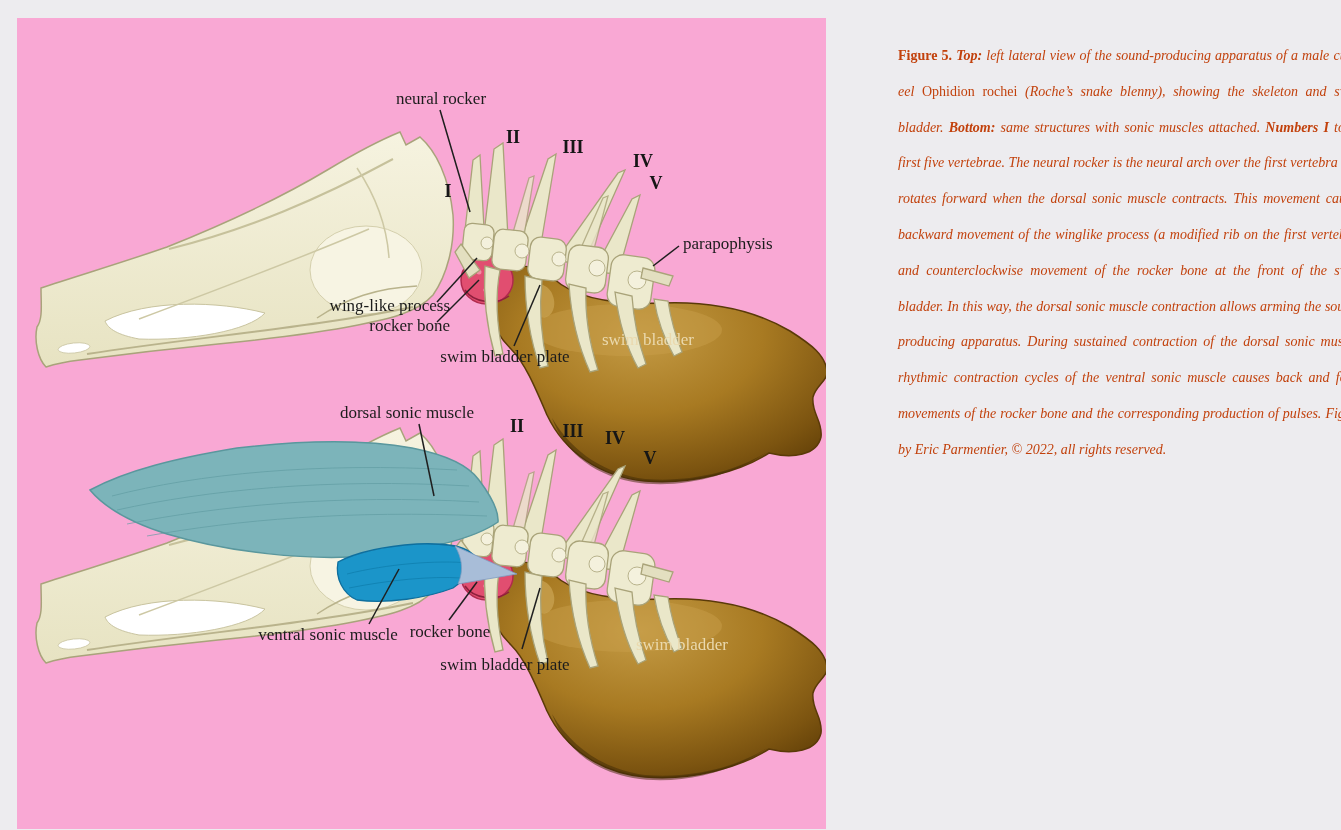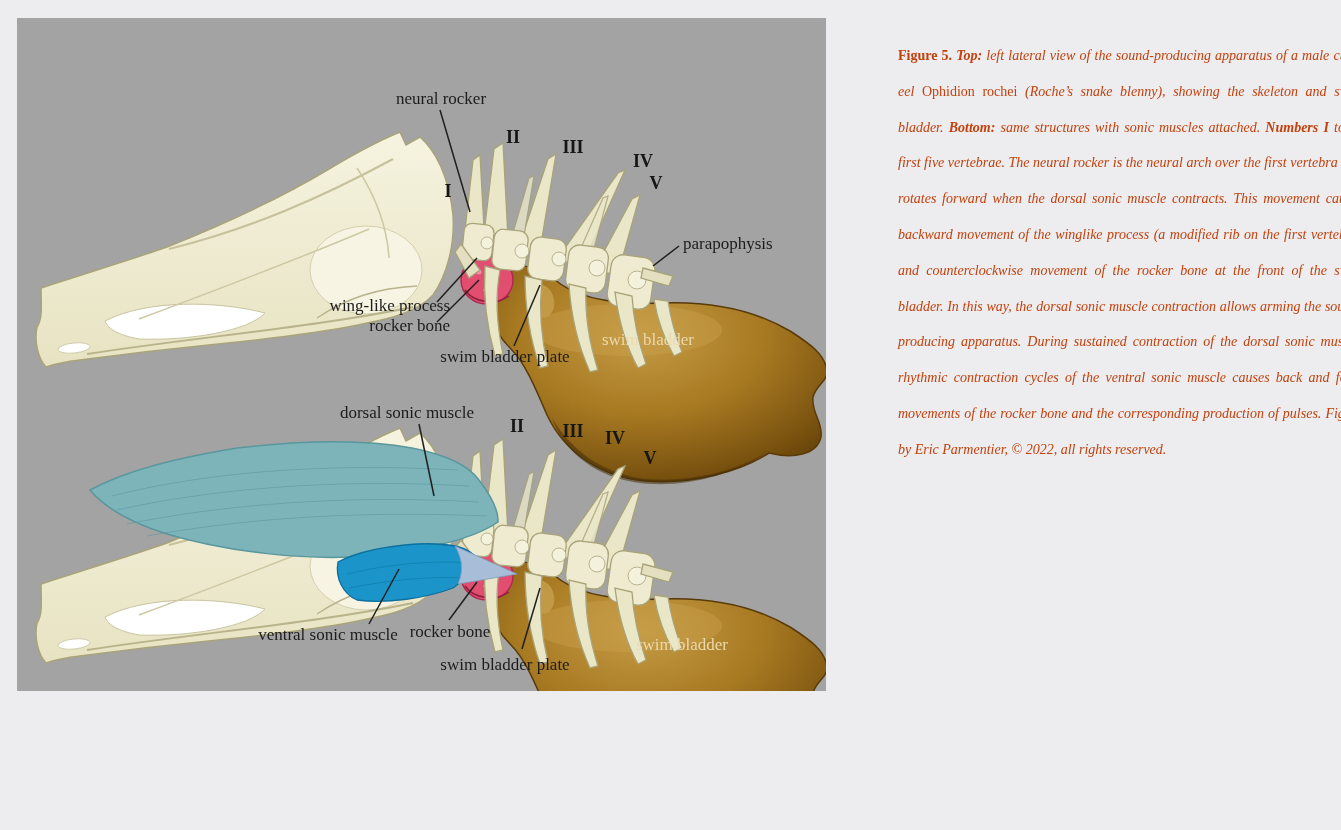--- a/index.html
+++ b/index.html
@@ -5,22 +5,22 @@
   html,body{margin:0;padding:0;}
   body{
     width:1341px;height:830px;
     background:#edecef;
     overflow:hidden;
     font-family:"Liberation Serif",serif;
   }
   .page{position:relative;width:1341px;height:830px;background:#edecef;}
   .figure-panel{
     position:absolute;left:17px;top:18px;
-    width:809px;height:673px;
-    background:#a3a3a3;
+    width:809px;height:811px;
+    background:#f9a8d4;
     overflow:hidden;
   }
   .caption{
     position:absolute;left:857px;top:38px;width:465px;
     font-family:"Liberation Serif",serif;
     font-size:14px;line-height:35.8px;
     color:#c2410c;
     text-align:justify;
     margin-left:41px;
   }

